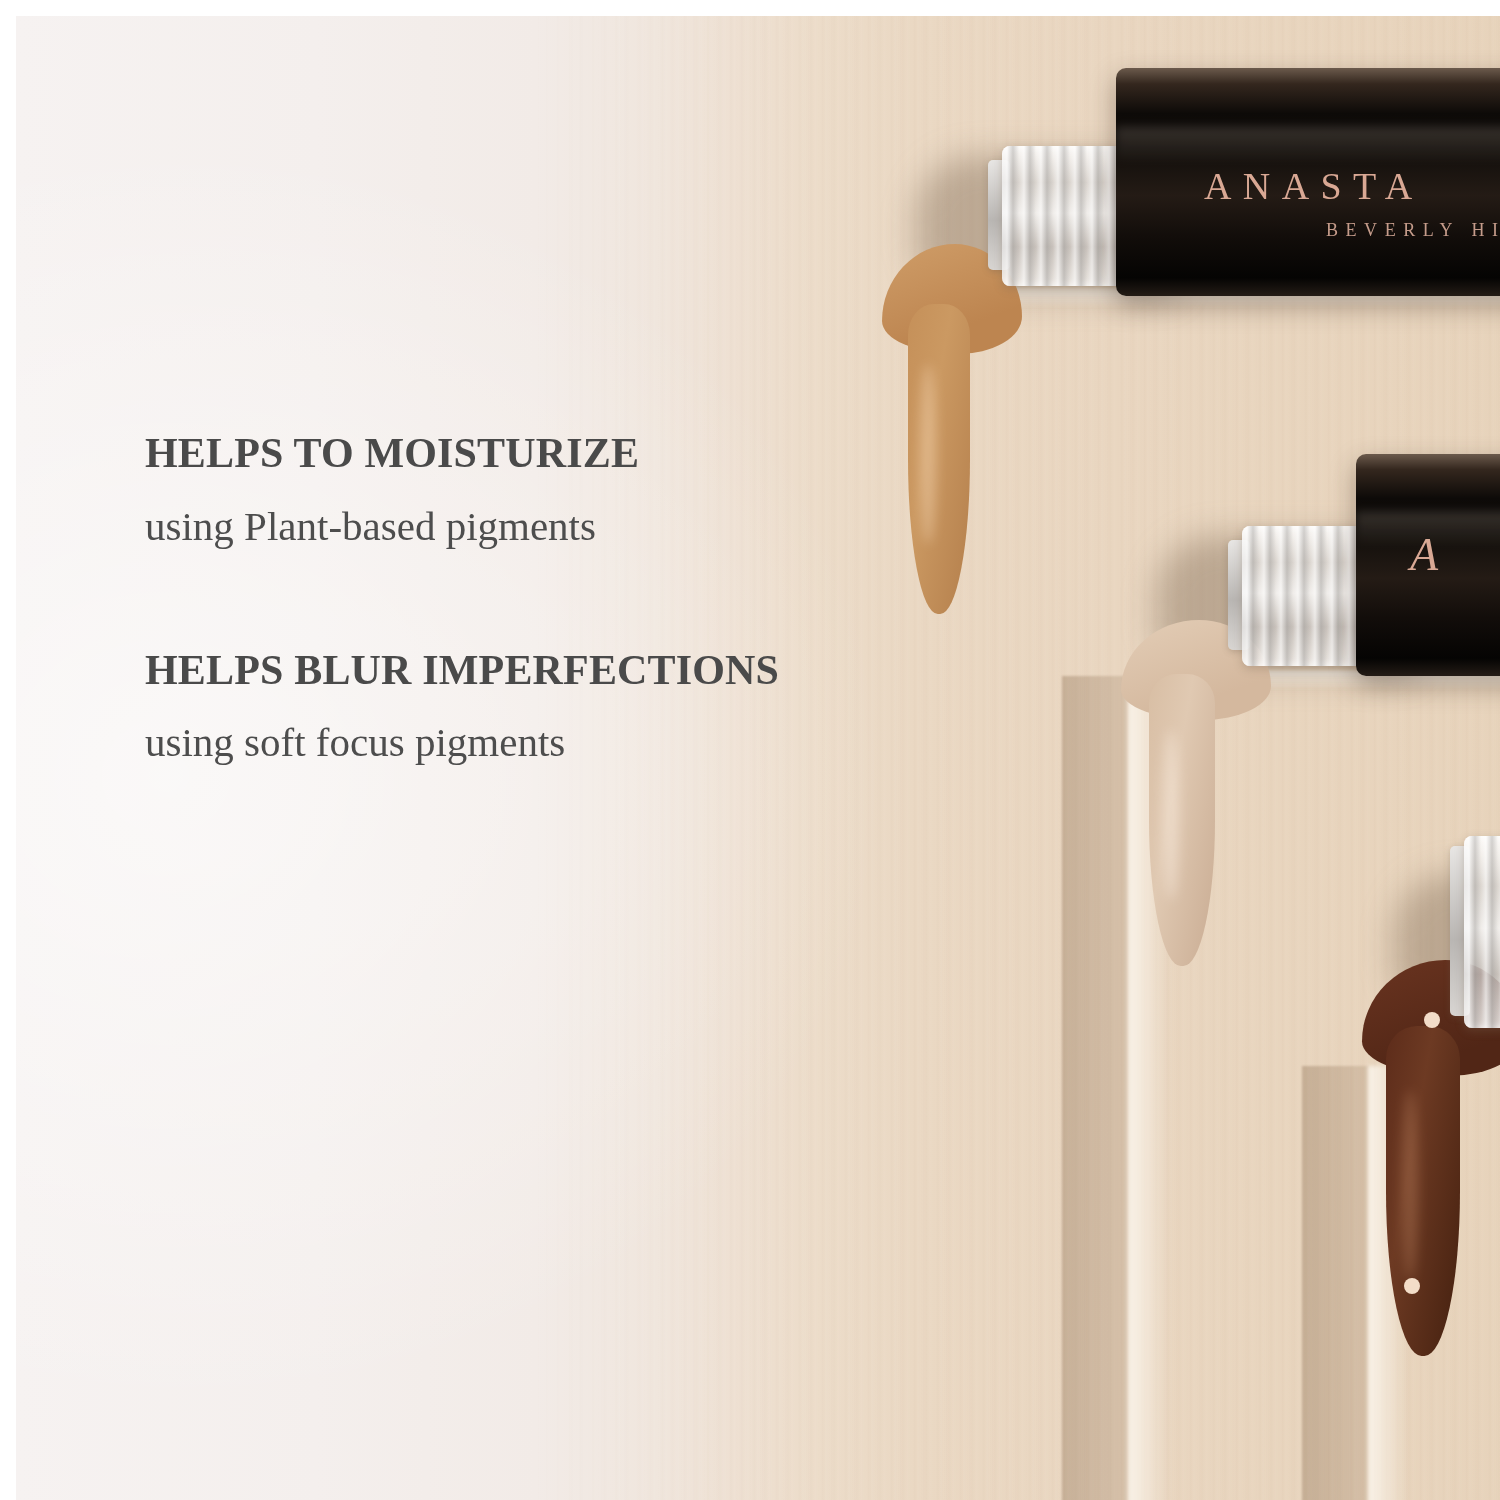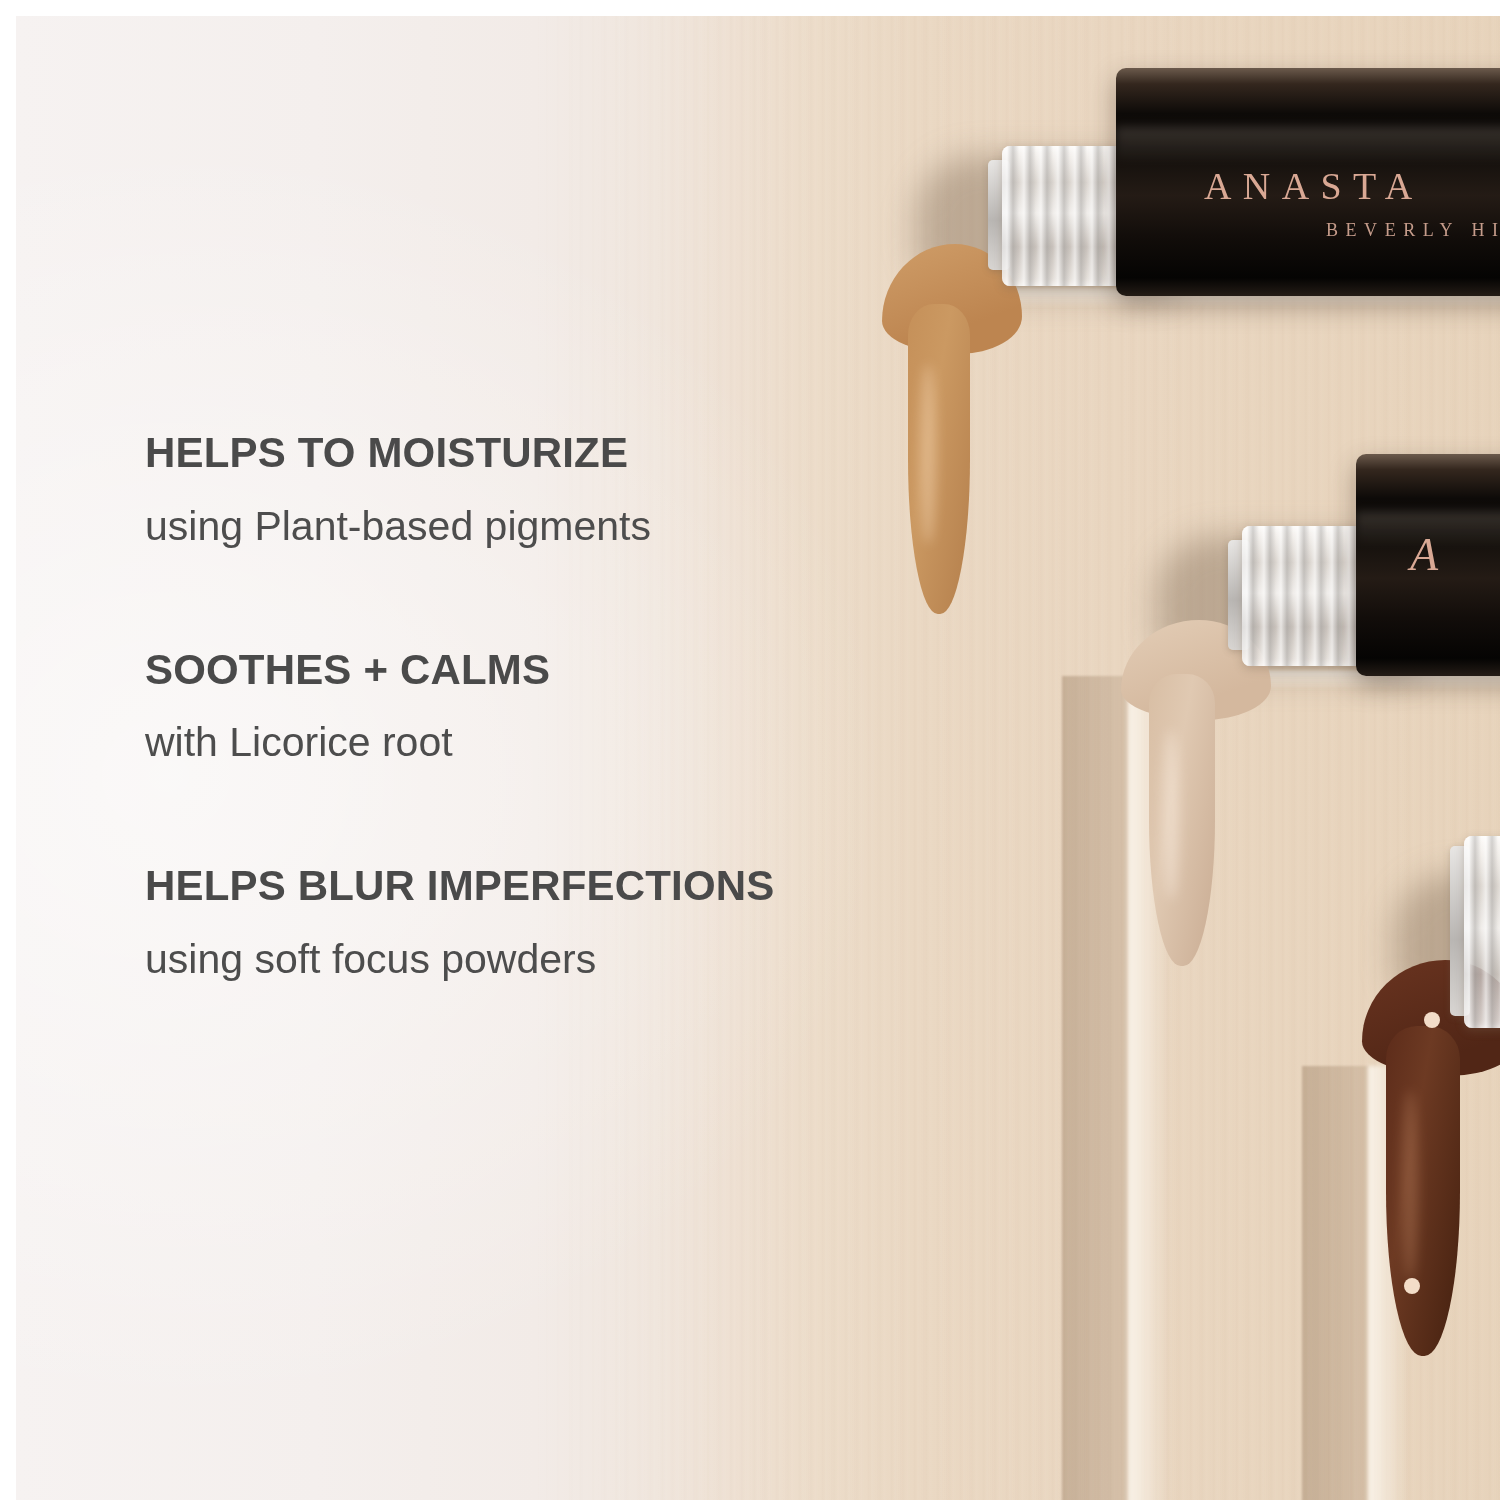--- a/index.html
+++ b/index.html
@@ -201,21 +201,21 @@
     background:linear-gradient(180deg,#e8e6e4,#b9b6b3 55%,#d8d5d2);
     box-shadow:0 2px 6px rgba(110,92,76,.3);
   }
 
   
   .copy {
     position:absolute;
     left:105px; top:386px;
     width:800px;
   }
-  .benefit { margin-bottom:58px; }
+  .benefit { margin-bottom:58px;font-family:Liberation Serif, serif; }
   .benefit:last-child { margin-bottom:0; }
   .b-title {
     font-size:42px;
     font-weight:bold;
     color:#4a4a4a;
     letter-spacing:.004em;
     line-height:1.30;
     text-transform:uppercase;
   }
   .b-sub {
@@ -295,26 +295,22 @@
     </div>
   </div>
 
   <div class="copy">
 
     <div class="benefit">
       <div class="b-title">HELPS TO MOISTURIZE</div>
       <div class="b-sub">using Plant-based pigments</div>
     </div>
 
-    <div class="benefit">
-      <div class="b-title">SOOTHES + CALMS</div>
-      <div class="b-sub">with Licorice root</div>
-    </div>
 
     <div class="benefit">
       <div class="b-title">HELPS BLUR IMPERFECTIONS</div>
-      <div class="b-sub">using soft focus powders</div>
+      <div class="b-sub">using soft focus pigments</div>
     </div>
 
 
   </div>
 
 </div>
 
 </body></html>

